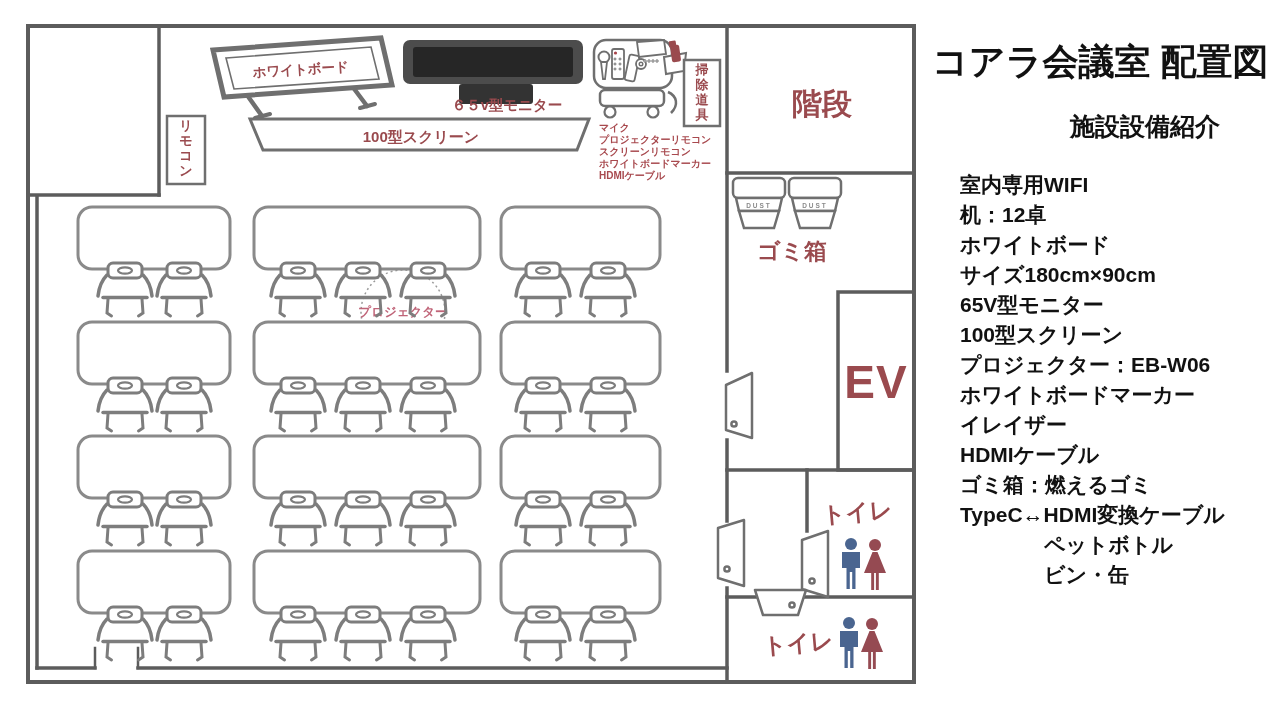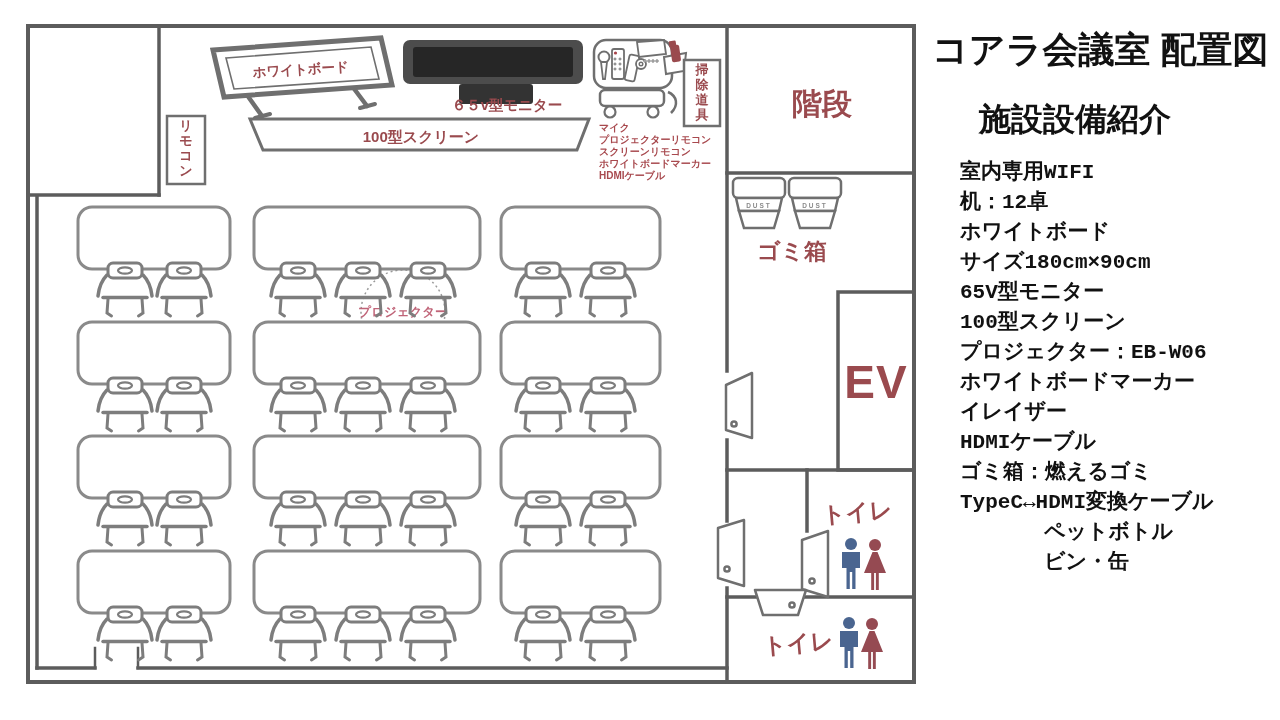--- a/index.html
+++ b/index.html
@@ -1,25 +1,25 @@
 <!DOCTYPE html>
 <html><head>
 <meta charset="utf-8">
 <style>
   html,body{margin:0;padding:0;background:#fff;}
   body{width:1280px;height:720px;position:relative;overflow:hidden;
        font-family:"Liberation Sans","DejaVu Sans",sans-serif;}
   .plan-wrap{position:absolute;left:0;top:0;width:920px;height:720px;}
-  .right-panel{position:absolute;left:930px;top:0;width:348px;height:592px;}
+  .right-panel{position:absolute;left:930px;top:12px;width:348px;height:592px;}
   .title{margin:0;position:absolute;top:26px;left:2px;font-size:36px;font-weight:bold;
          color:#111;letter-spacing:0px;white-space:nowrap;}
-  .subtitle{margin:0;position:absolute;top:98px;left:0;width:290px;text-align:center;
-            font-size:32px;font-weight:bold;color:#111;}
+  .subtitle{margin:0;position:absolute;top:98px;left:0;width:290px;text-align:right;
+            font-size:25px;font-weight:bold;color:#111;}
   .equip-list{position:absolute;top:158px;left:30px;}
-  .equip-item{font-size:21px;line-height:30px;font-weight:bold;color:#111;white-space:pre;font-family:Liberation Mono, monospace;}
+  .equip-item{font-size:21px;line-height:30px;font-weight:bold;color:#111;white-space:pre;}
   svg text{font-family:"Liberation Sans","DejaVu Sans",sans-serif;}
   .lbl{fill:#9a4a4e;font-weight:bold;}
   .vtext{fill:#9a4a4e;font-weight:bold;}
 </style>
 </head>
 <body>
 
 <div class="plan-wrap">
 <svg width="920" height="720" viewBox="0 0 920 720">
   <defs>

